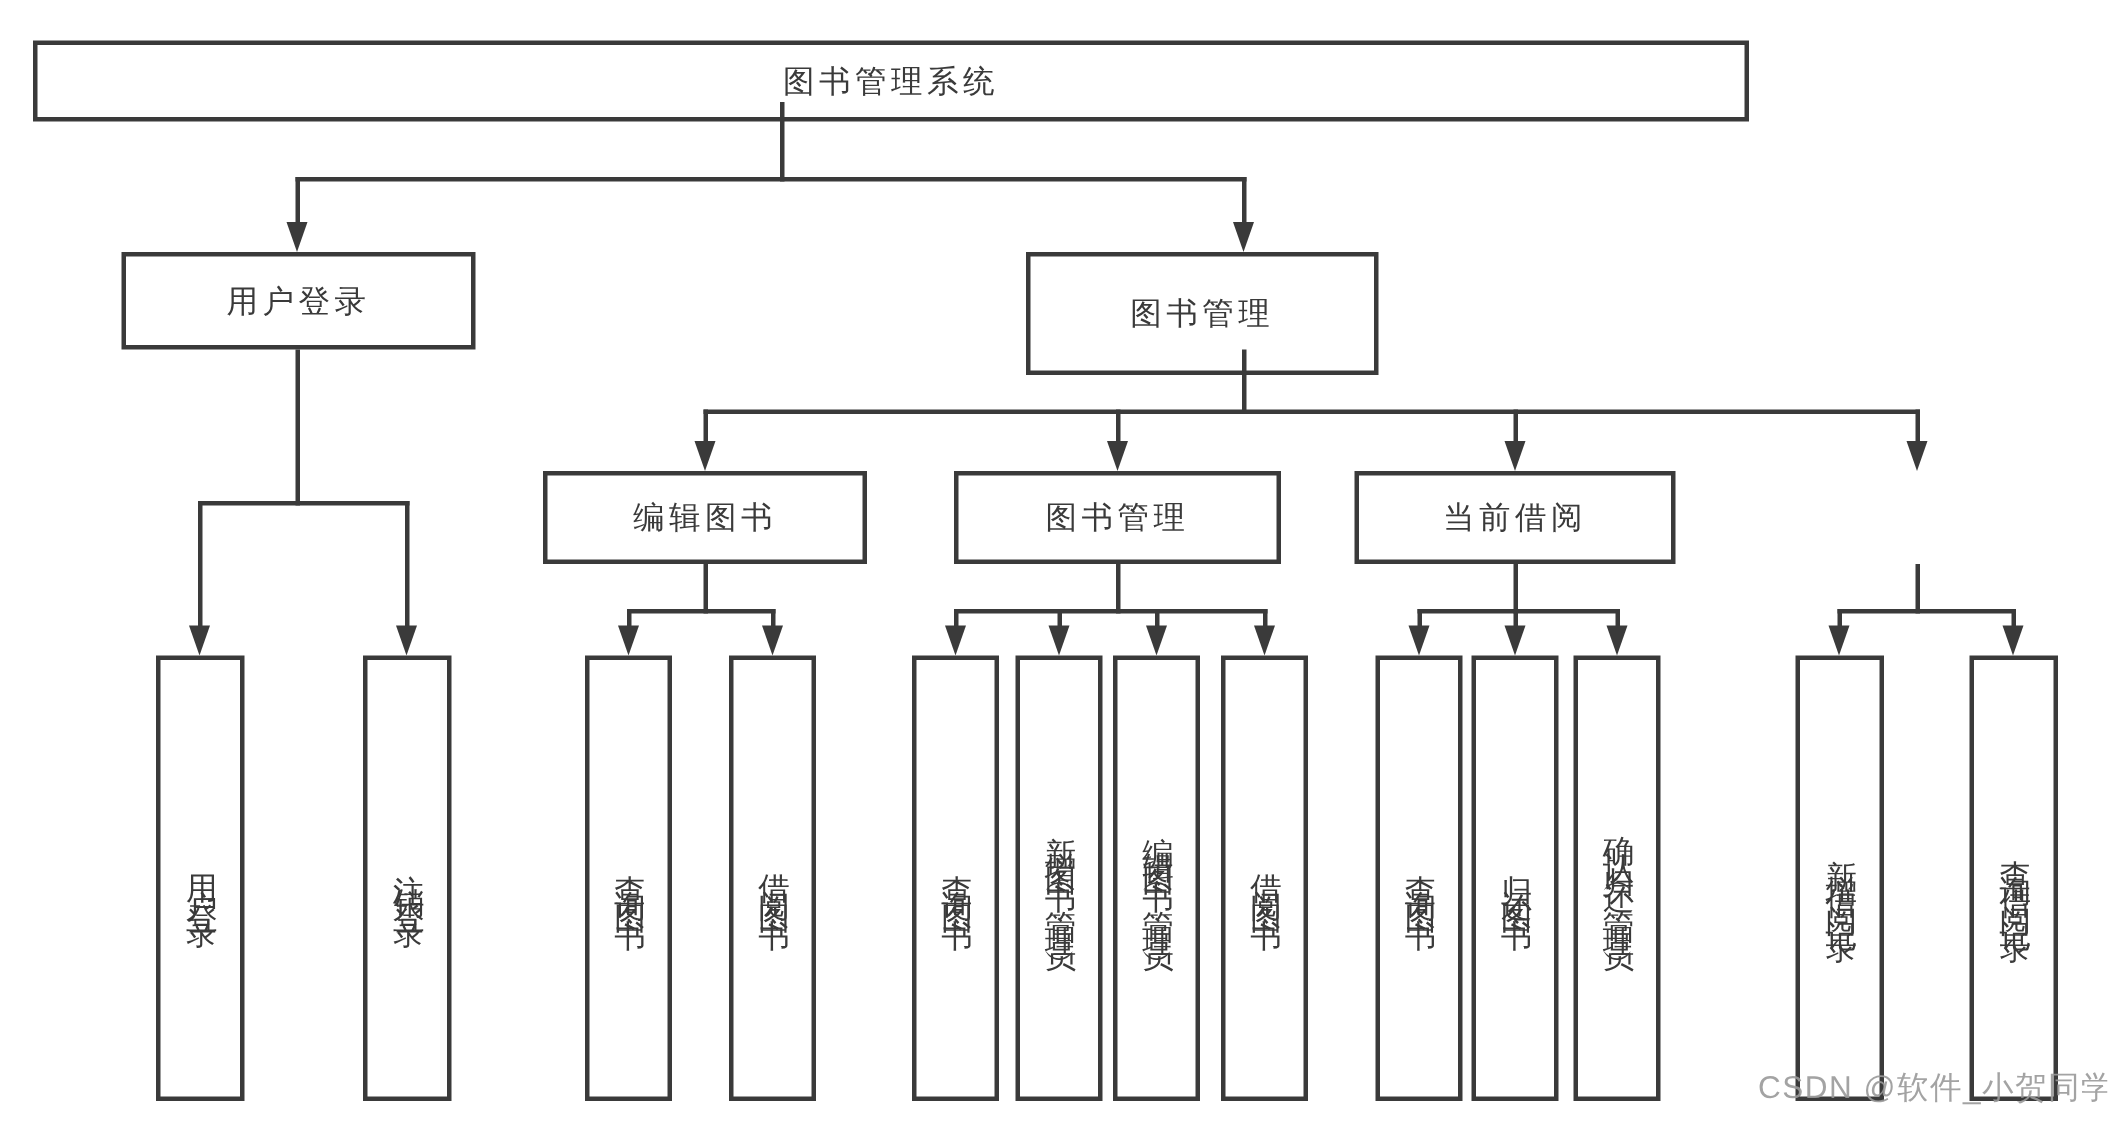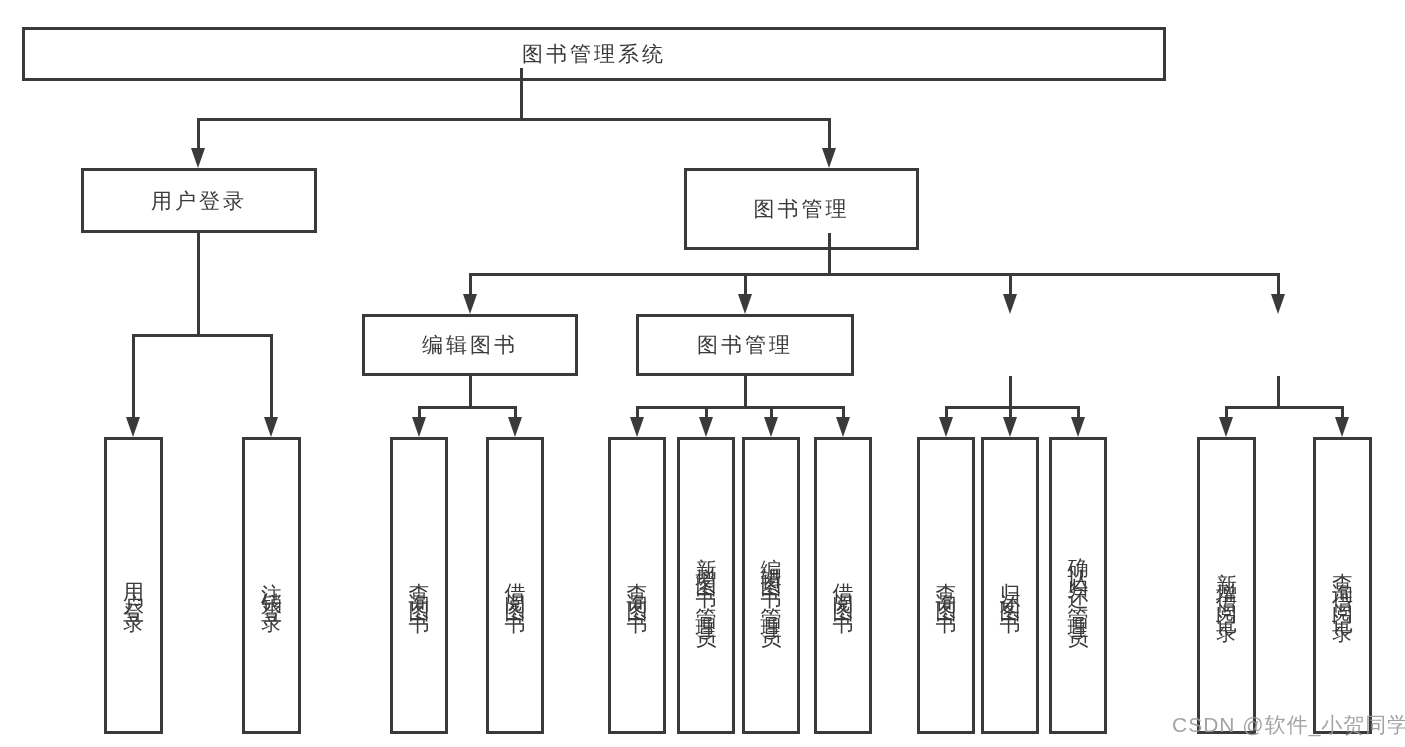--- a/index.html
+++ b/index.html
@@ -67,20 +67,21 @@
 
 <div class="canvas">
 
   <div class="hbox" style="left:22px; top:7px; width:1144px; height:54px;margin-top:20px;">图书管理系统</div>
 
   <div class="hbox" style="left:81px; top:168px; width:236px; height:65px;">用户登录</div>
   <div class="hbox" style="left:684px; top:168px; width:235px; height:82px;">图书管理</div>
 
   <div class="hbox" style="left:362px; top:314px; width:216px; height:62px;">编辑图书</div>
   <div class="hbox" style="left:636px; top:314px; width:218px; height:62px;">图书管理</div>
+  <div class="hbox" style="left:903px; top:314px; width:214px; height:62px;">当前借阅</div>
 
   <div class="vbox" style="left:104px; width:59px;">用户登录</div>
   <div class="vbox" style="left:242px; width:59px;">注销登录</div>
 
   <div class="vbox" style="left:390px; width:58px;">查询图书</div>
   <div class="vbox" style="left:486px; width:58px;">借阅图书</div>
 
   <div class="vbox" style="left:608px; width:58px;">查询图书</div>
   <div class="vbox" style="left:677px; width:58px;">新增图书（管理员）</div>
   <div class="vbox" style="left:742px; width:58px;">编辑图书（管理员）</div>

